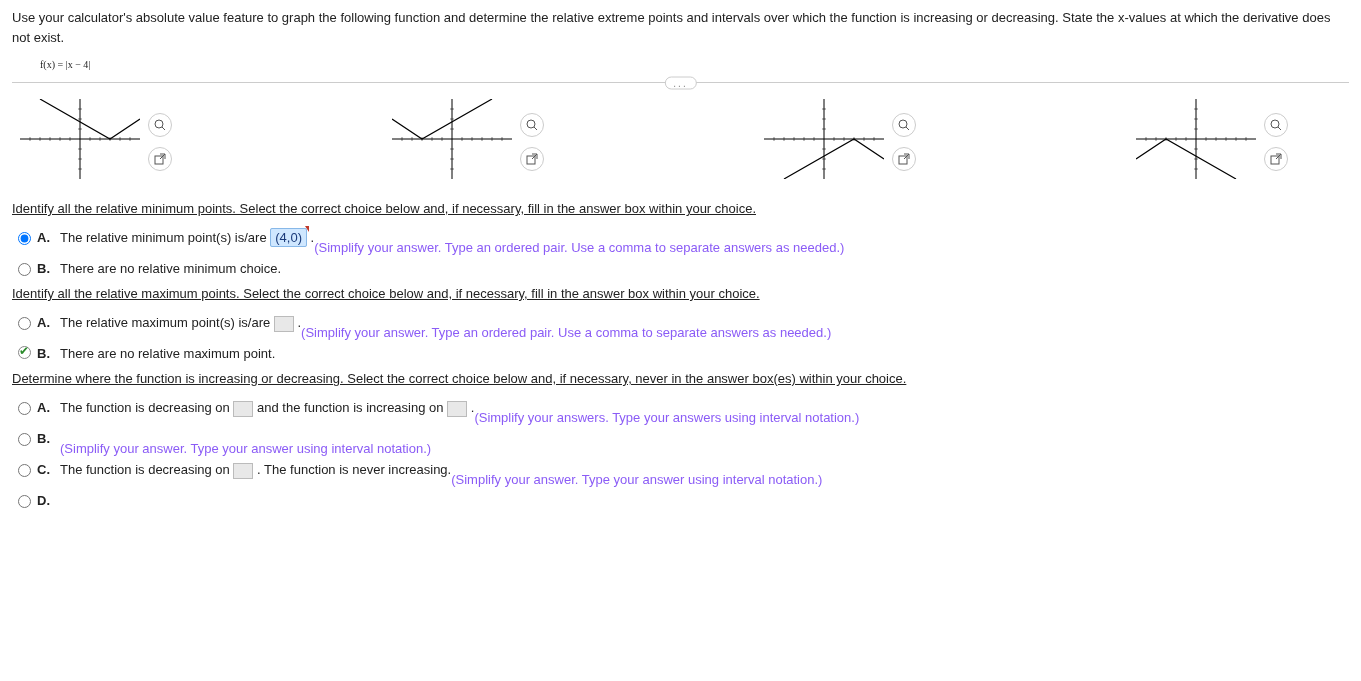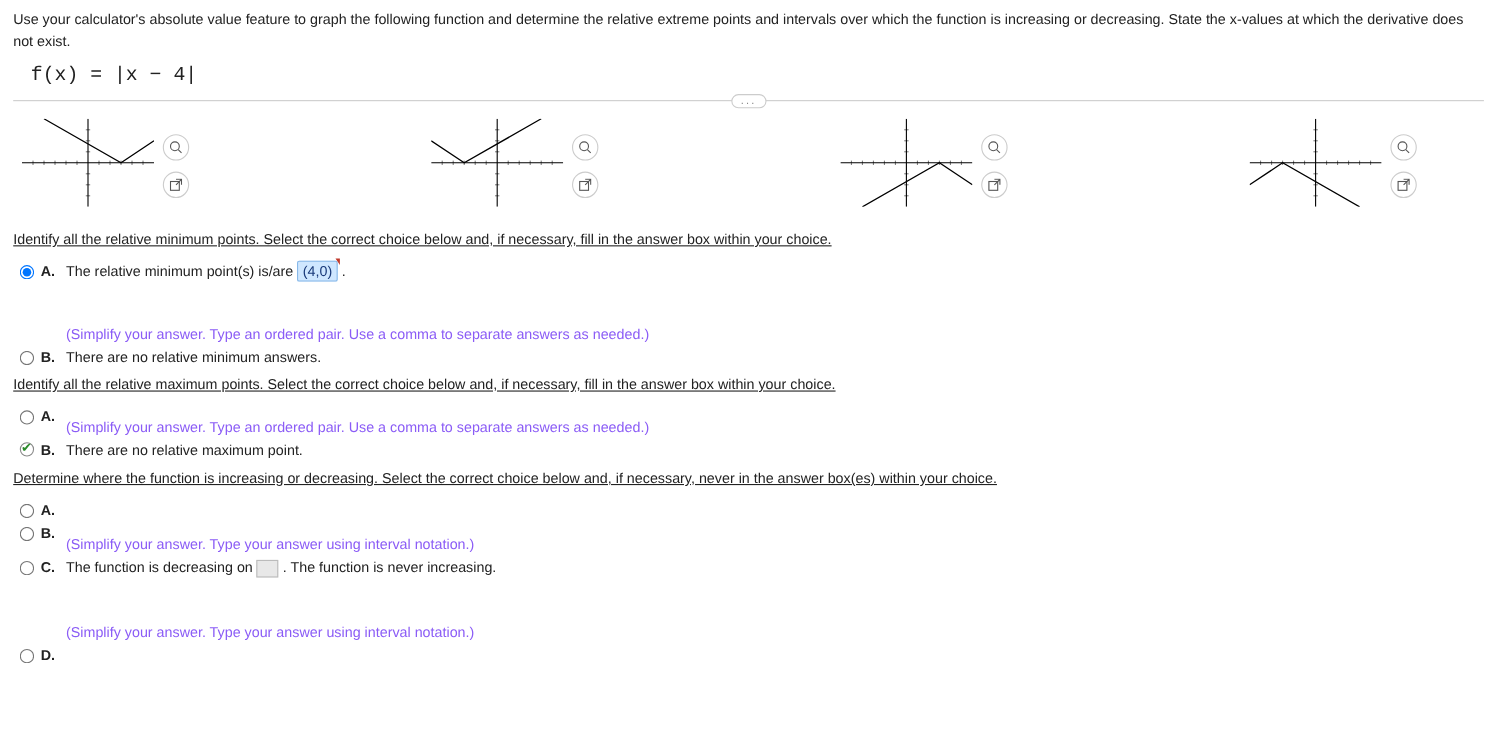--- a/index.html
+++ b/index.html
@@ -4,21 +4,21 @@
 <style>
   * { box-sizing: border-box; margin: 0; padding: 0; }
   body {
     font-family: Arial, Helvetica, sans-serif;
     font-size: 13px;
     color: #222;
     padding: 8px 12px;
     width: 1361px;
   }
   .question-header { line-height: 1.5; }
-  .formula { margin: 12px 0 12px 16px; font-family: Liberation Mono, monospace; font-size: 18px; }
+  .formula { margin: 12px 0 12px 28px; font-family: Liberation Serif, serif; font-size: 10px; }
   .divider {
     border: none;
     border-top: 1px solid #ccc;
     margin: 8px 0 16px 0;
     position: relative;
   }
   .divider-pill {
     position: absolute;
     left: 50%;
     top: 50%;
@@ -95,21 +95,21 @@
     border-radius: 50%;
     position: relative;
   }
   .radio-checked-green::after {
     content: '✔';
     color: #2a8a2a;
     font-size: 12px;
     position: absolute;
     top: -3px; left: 0px;
   }
-  .choice-content { display: flex; flex-direction: column; gap: 32px; }
+  .choice-content { display: flex; flex-direction: row; }
   .choice-line { display: block; }
 </style>
 </head>
 <body>
 
 <div class="question-header">
   <span>Use your calculator's absolute value feature to graph the following function and determine the relative extreme points and intervals over which the function is increasing or decreasing. State the x-values at which the derivative does not exist.</span>
 </div>
 <div class="formula">f(x) = |x − 4|</div>
 
@@ -293,44 +293,59 @@
       <span class="answer-input-filled">(4,0)</span>
       <span class="choice-main">.</span>
     </span>
     <span class="choice-hint">(Simplify your answer. Type an ordered pair. Use a comma to separate answers as needed.)</span>
   </div>
 </div>
 
 <div class="choice-row">
   <input type="radio" style="">
   <span class="choice-letter">B.</span>
-  <span class="choice-main">There are no relative minimum answers.</span>
+  <span class="choice-main">There are no relative minimum choice.</span>
 </div>
 
 <div class="section-prompt">Identify all the relative maximum points. Select the correct choice below and, if necessary, fill in the answer box within your choice.</div>
 
 <div class="choice-row">
   <input type="radio" style="">
   <span class="choice-letter">A.</span>
   <div class="choice-content">
+    <span class="choice-line">
+      <span class="choice-main">The relative maximum point(s) is/are </span>
+      <span class="answer-input-empty"></span>
+      <span class="choice-main">.</span>
+    </span>
     <span class="choice-hint">(Simplify your answer. Type an ordered pair. Use a comma to separate answers as needed.)</span>
   </div>
 </div>
 
 <div class="choice-row">
   <span class="radio-checked-green"></span>
   <span class="choice-letter">B.</span>
   <span class="choice-main">There are no relative maximum point.</span>
 </div>
 
 <div class="section-prompt">Determine where the function is increasing or decreasing. Select the correct choice below and, if necessary, never in the answer box(es) within your choice.</div>
 
 <div class="choice-row">
   <input type="radio" style="">
   <span class="choice-letter">A.</span>
+  <div class="choice-content">
+    <span class="choice-line">
+      <span class="choice-main">The function is decreasing on </span>
+      <span class="answer-input-empty"></span>
+      <span class="choice-main"> and the function is increasing on </span>
+      <span class="answer-input-empty"></span>
+      <span class="choice-main">.</span>
+    </span>
+    <span class="choice-hint">(Simplify your answers. Type your answers using interval notation.)</span>
+  </div>
 </div>
 
 <div class="choice-row">
   <input type="radio" style="">
   <span class="choice-letter">B.</span>
   <div class="choice-content">
     <span class="choice-hint">(Simplify your answer. Type your answer using interval notation.)</span>
   </div>
 </div>
 

